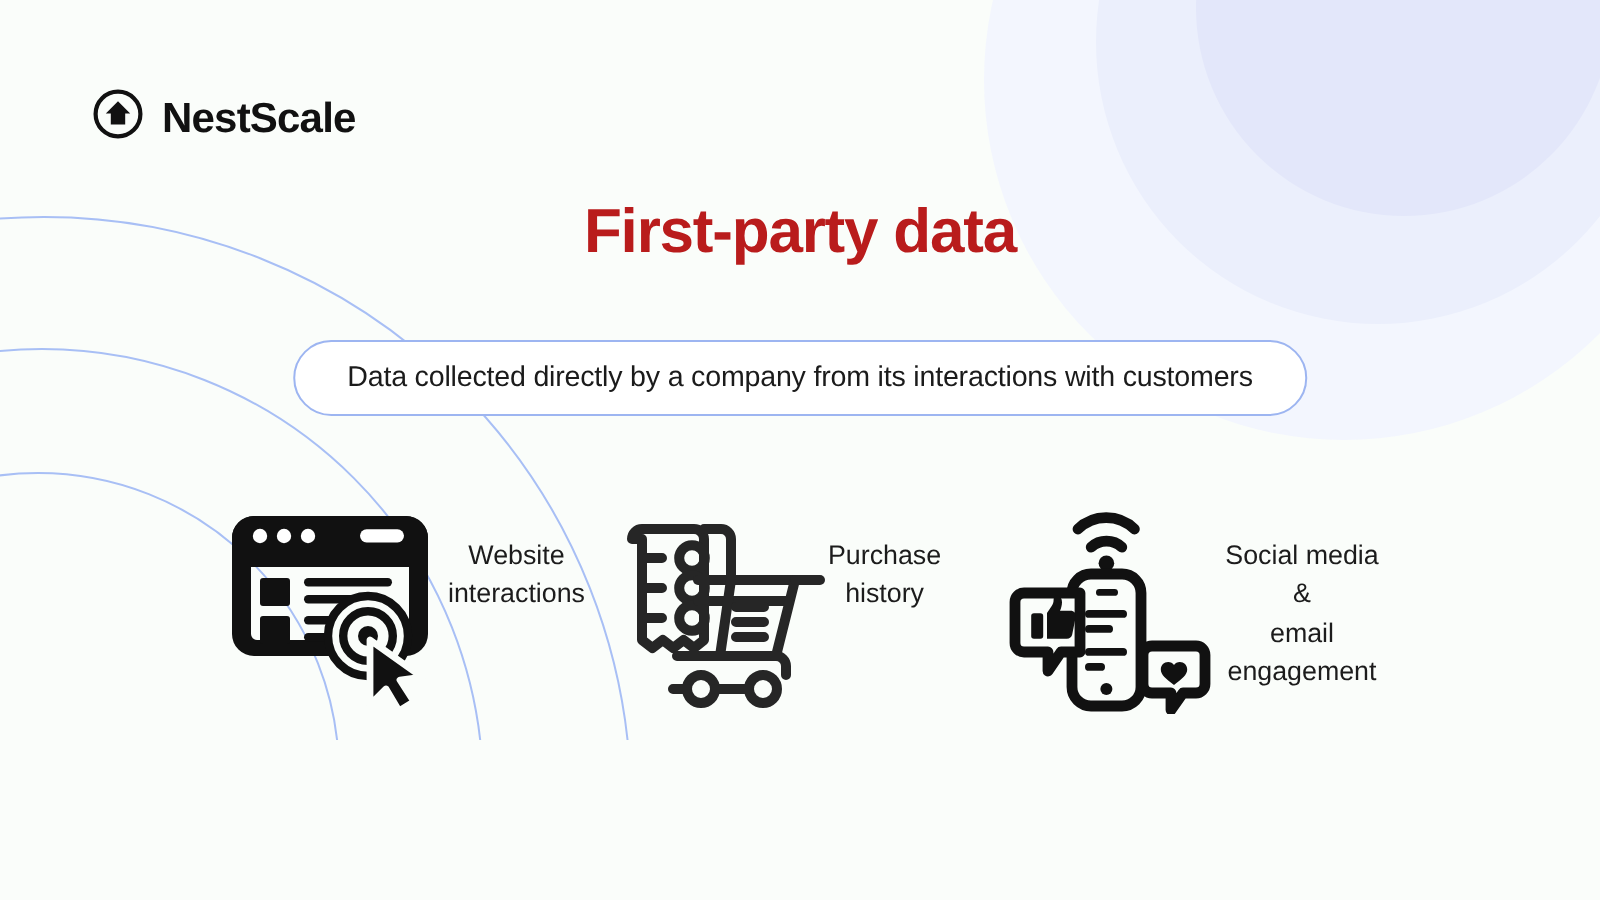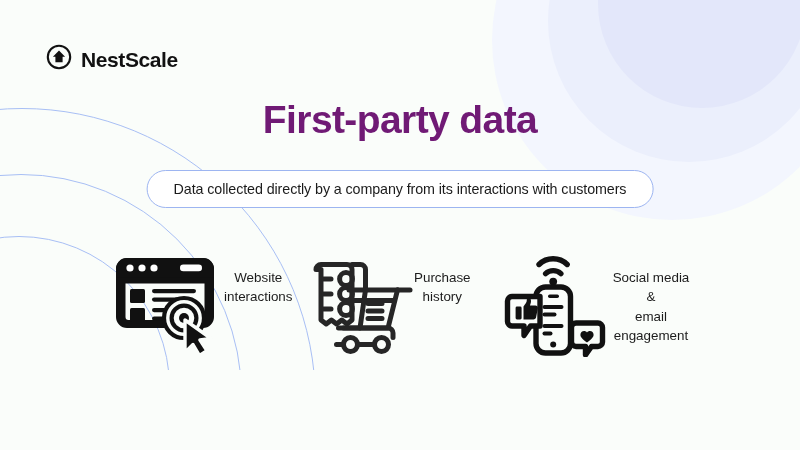--- a/index.html
+++ b/index.html
@@ -80,24 +80,24 @@
     line-height: 1;
   }
 
   
   .title {
     position: absolute;
     top: 97px;
     left: 0;
     width: 800px;
     text-align: center;
-    font-size: 39px;
+    font-size: 31px;
     font-weight: 700;
     letter-spacing: -0.6px;
-    color: #701a75;
+    color: #b91c1c;
     line-height: 1.2;
   }
 
   
   .pill {
     position: absolute;
     top: 170px;
     left: 50%;
     transform: translateX(-50%);
     box-sizing: border-box;

